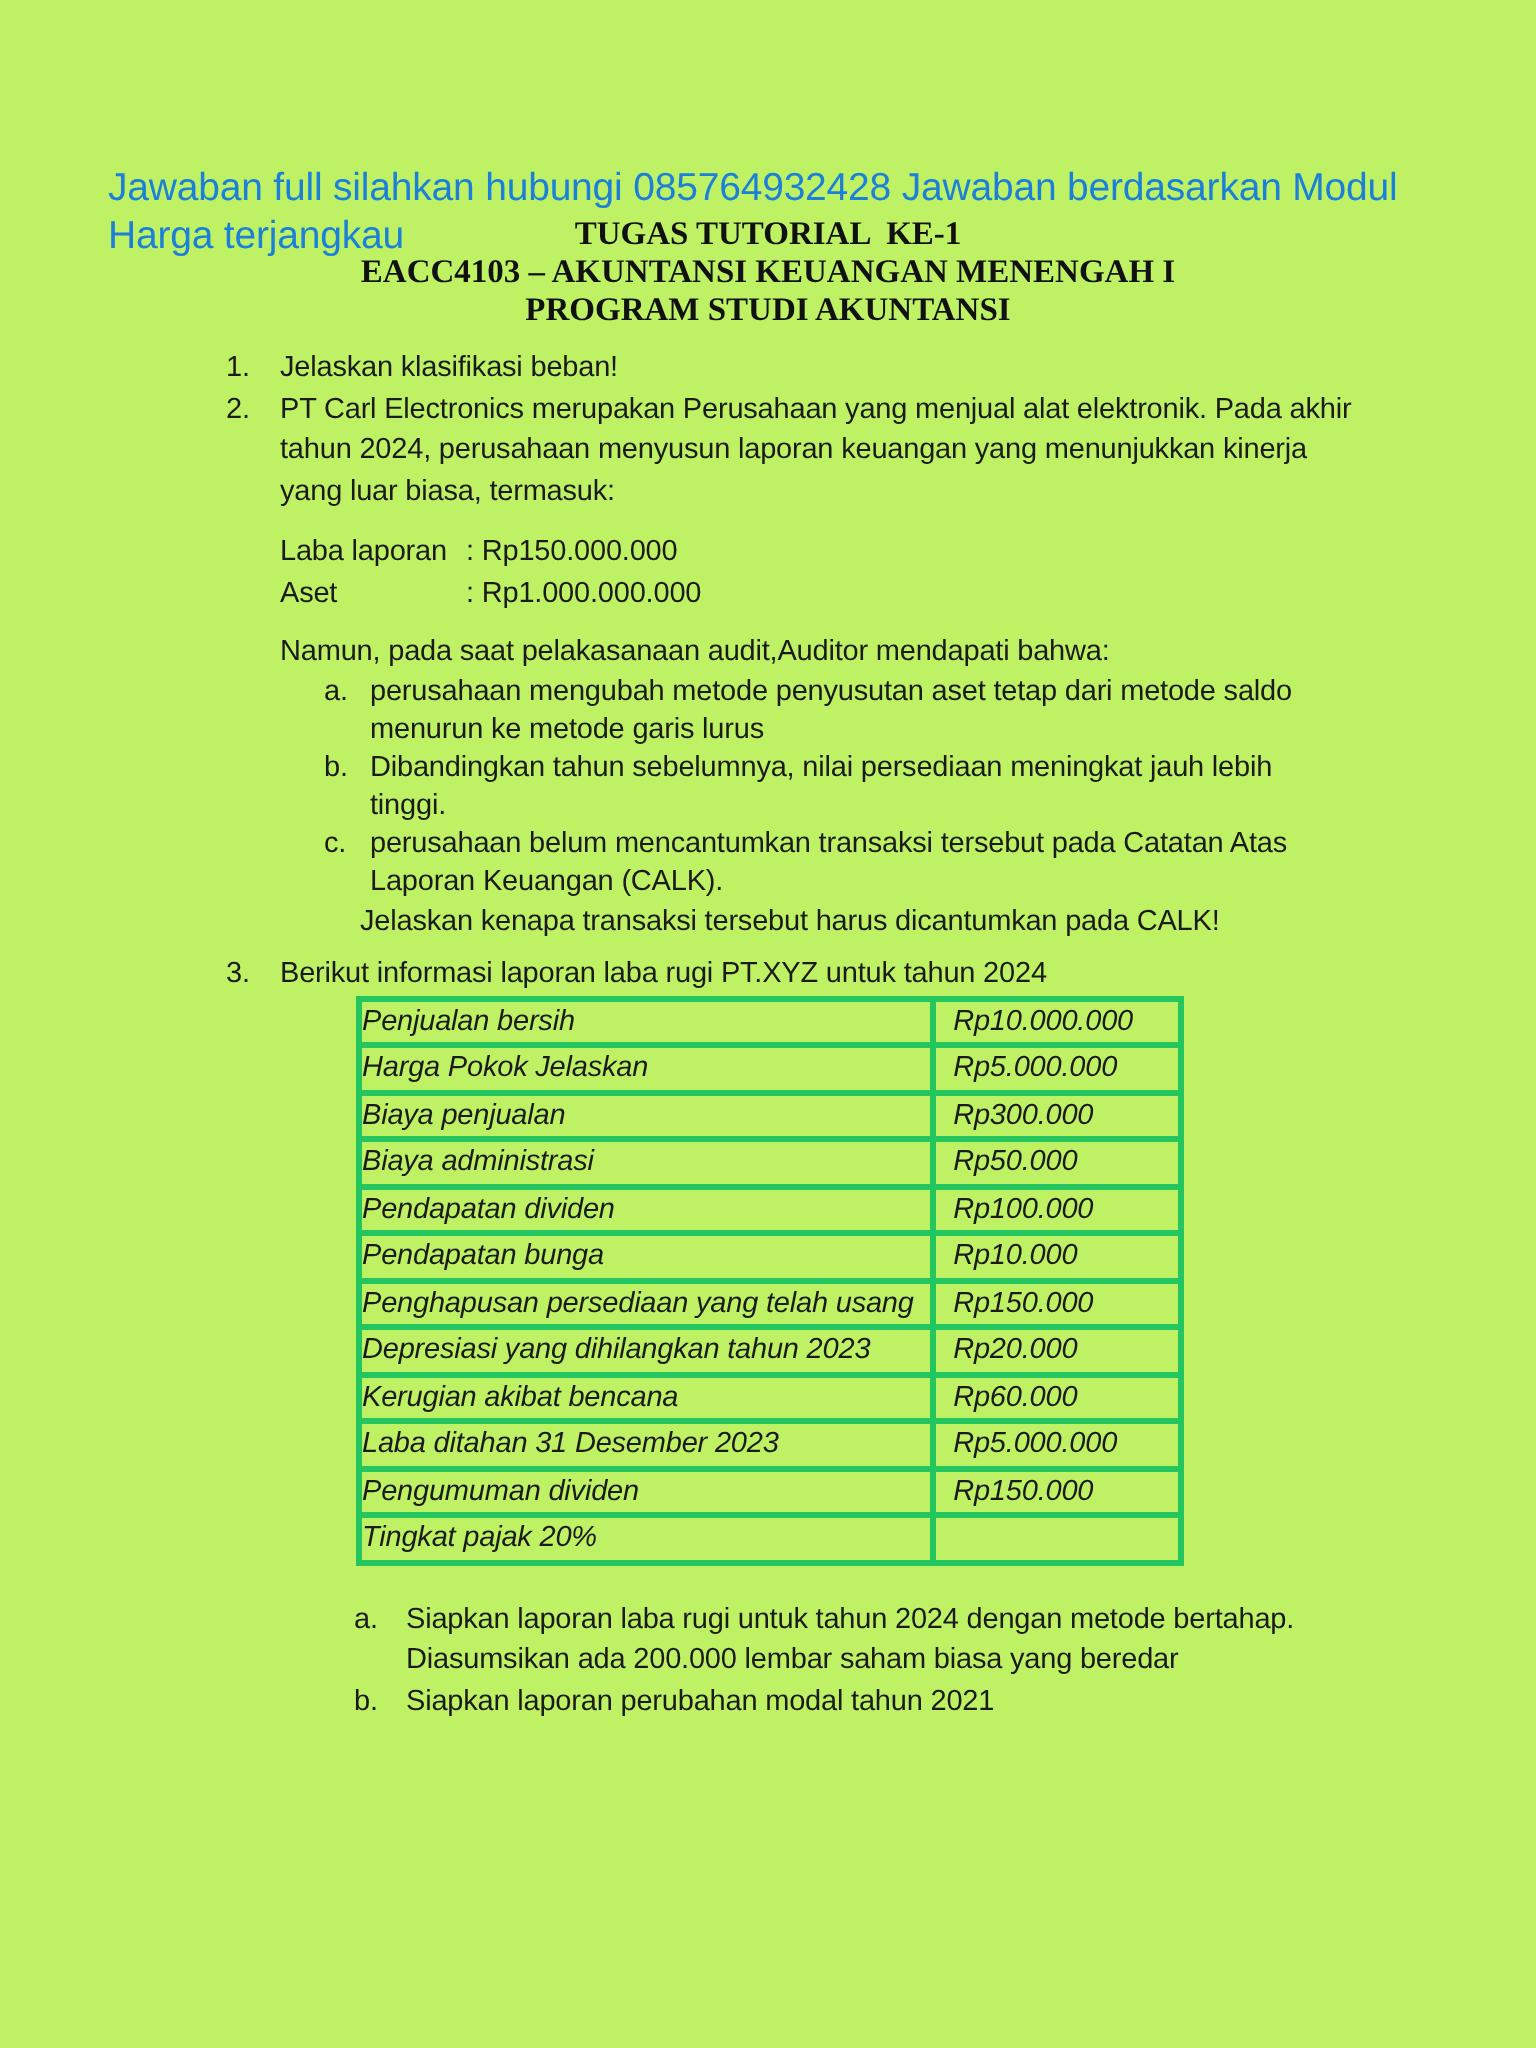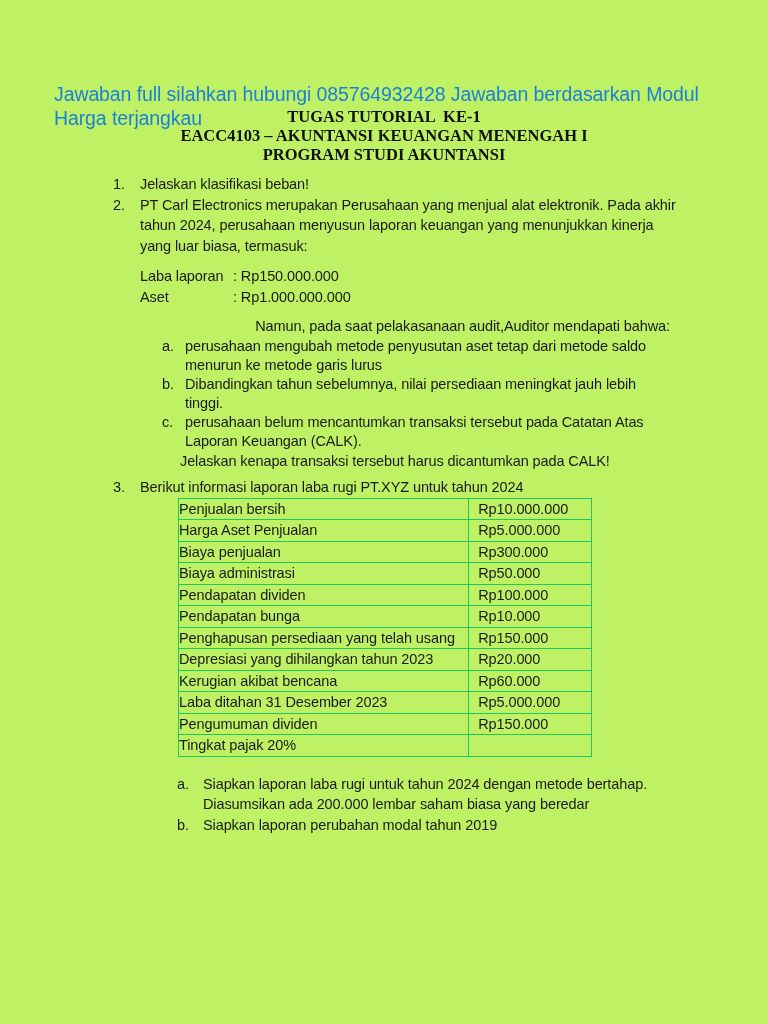--- a/index.html
+++ b/index.html
@@ -45,44 +45,45 @@
   }
   .qrow { display:flex; }
   .qnum { flex:0 0 27px; }
   .qbody { flex:1; min-width:0; }
   .line { white-space:nowrap; }
 
   .fig-block { margin-top:10px; }
   .fig-row { display:flex; }
   .fig-label { flex:0 0 93px; }
 
-  .audit-note { margin-top:9px;text-align:right; }
+  .audit-note { margin-top:9px; }
 
   .findings { line-height:19px; }
   .finding-row { display:flex; margin-left:22px; }
   .finding-letter { flex:0 0 23px; }
   .finding-text { flex:1; }
 
   .closing { margin-top:0;margin-left:40px; }
 
   .q3 { margin-top:6px; }
 
   table.income {
     border-collapse:collapse;
     margin:0 0 0 38px;
     width:414px;
     border:1.5px solid #000;
     font-size:14.5px;
     letter-spacing:-0.1px;
   }
   table.income td {
-    border:1px solid #22c55e;
+    border:3px solid #22c55e;
     height:19px;
     padding:0;
     vertical-align:middle;
+    font-style:italic;
   }
   td.c-item { width:292px; padding-left:7px; }
   td.c-amount { width:122px; }
   .amount-flex {
     display:flex;
     padding:0 9px 0 9px;
   }
 
   .tasks { margin:17px 0 0 37px; }
   .task-row { display:flex; }
@@ -158,21 +159,21 @@
             <tr>
               <td class="c-item">Penjualan bersih</td>
               <td class="c-amount">
                   <div class="amount-flex">
                     <span>Rp</span>
                     <span>10.000.000</span>
                   </div>
                 </td>
             </tr>
             <tr>
-              <td class="c-item">Harga Aset Penjualan</td>
+              <td class="c-item">Harga Pokok Jelaskan</td>
               <td class="c-amount">
                   <div class="amount-flex">
                     <span>Rp</span>
                     <span>5.000.000</span>
                   </div>
                 </td>
             </tr>
             <tr>
               <td class="c-item">Biaya penjualan</td>
               <td class="c-amount">
@@ -270,21 +271,21 @@
           <div class="task-row">
             <span class="task-letter">a.</span>
             <div class="task-text">
               <div class="line">Siapkan laporan laba rugi untuk tahun 2024 dengan metode bertahap.</div>
               <div class="line">Diasumsikan ada 200.000 lembar saham biasa yang beredar</div>
             </div>
           </div>
           <div class="task-row">
             <span class="task-letter">b.</span>
             <div class="task-text">
-              <div class="line">Siapkan laporan perubahan modal tahun 2019</div>
+              <div class="line">Siapkan laporan perubahan modal tahun 2021</div>
             </div>
           </div>
         </div>
 
       </div>
     </div>
 
   </div>
 </div>
 

